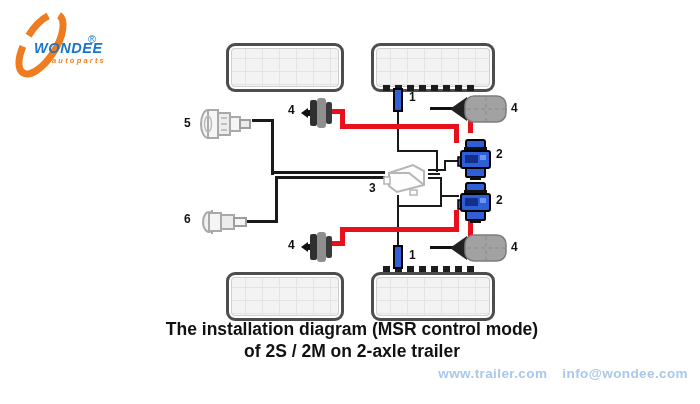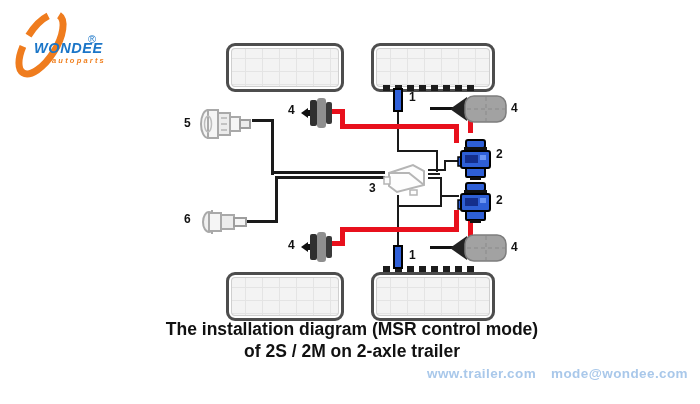--- a/index.html
+++ b/index.html
@@ -234,16 +234,16 @@
     <div class="logo-sub">autoparts</div>
   </div>
 
   <div class="caption">
     <div>The installation diagram (MSR control mode)</div>
     <div>of 2S / 2M on 2-axle trailer</div>
   </div>
 
   <div class="footer">
     <span>www.trailer.com</span>
-    <span>mode@wondee.com</span>
+    <span>info@wondee.com</span>
   </div>
 
 </div>
 
 </body></html>

